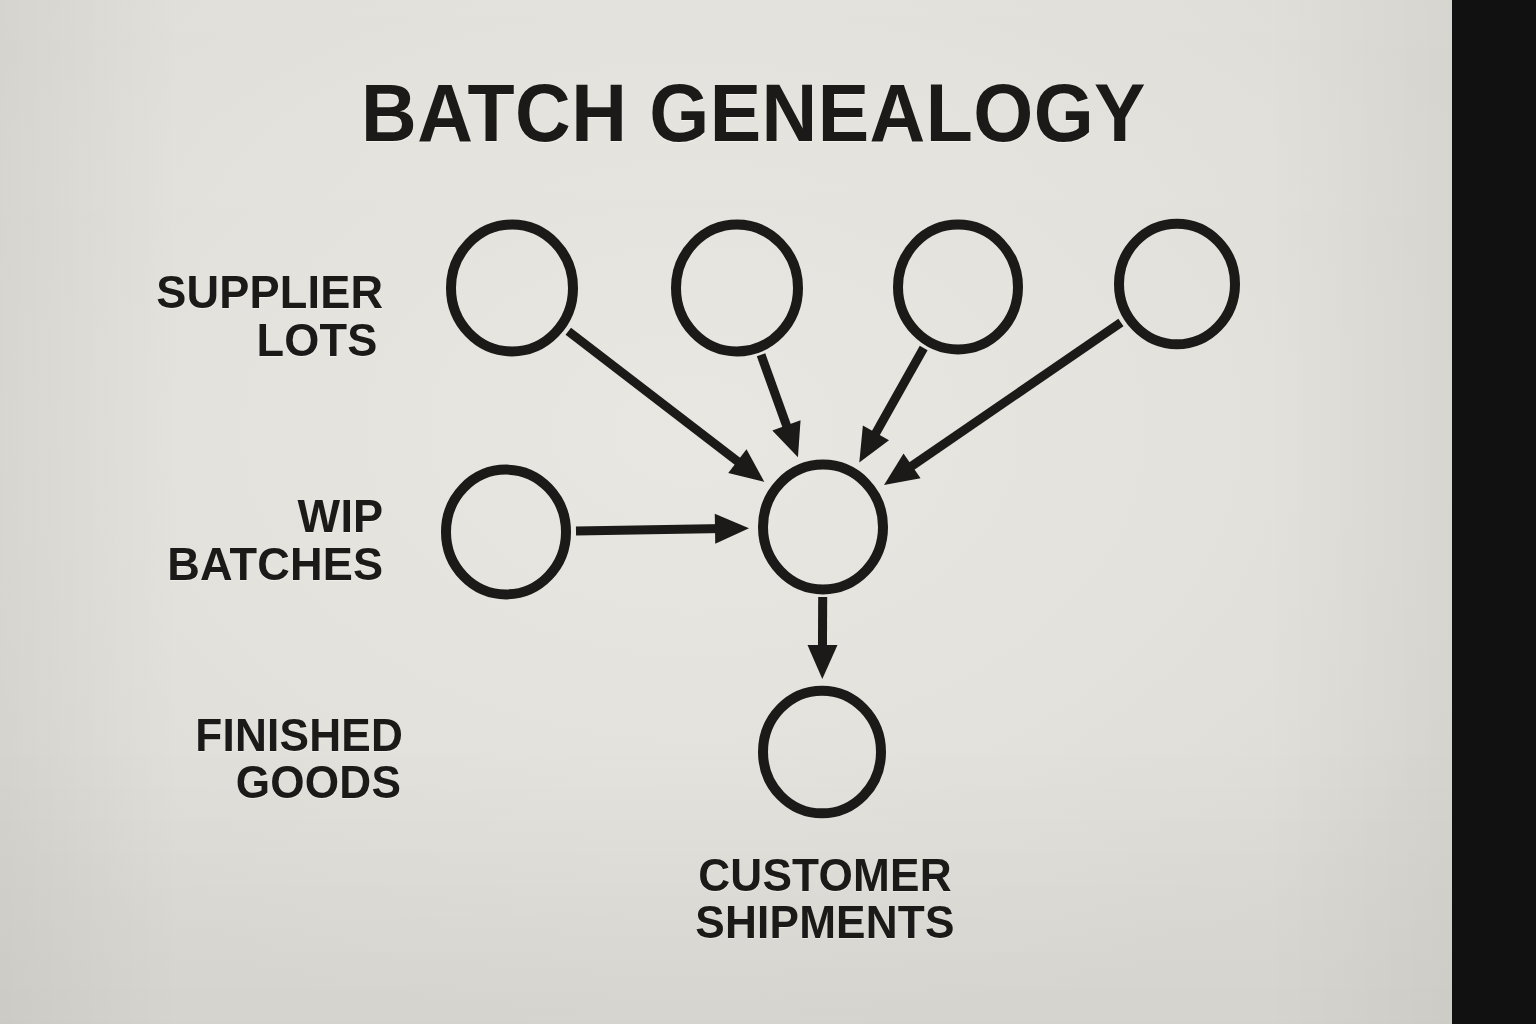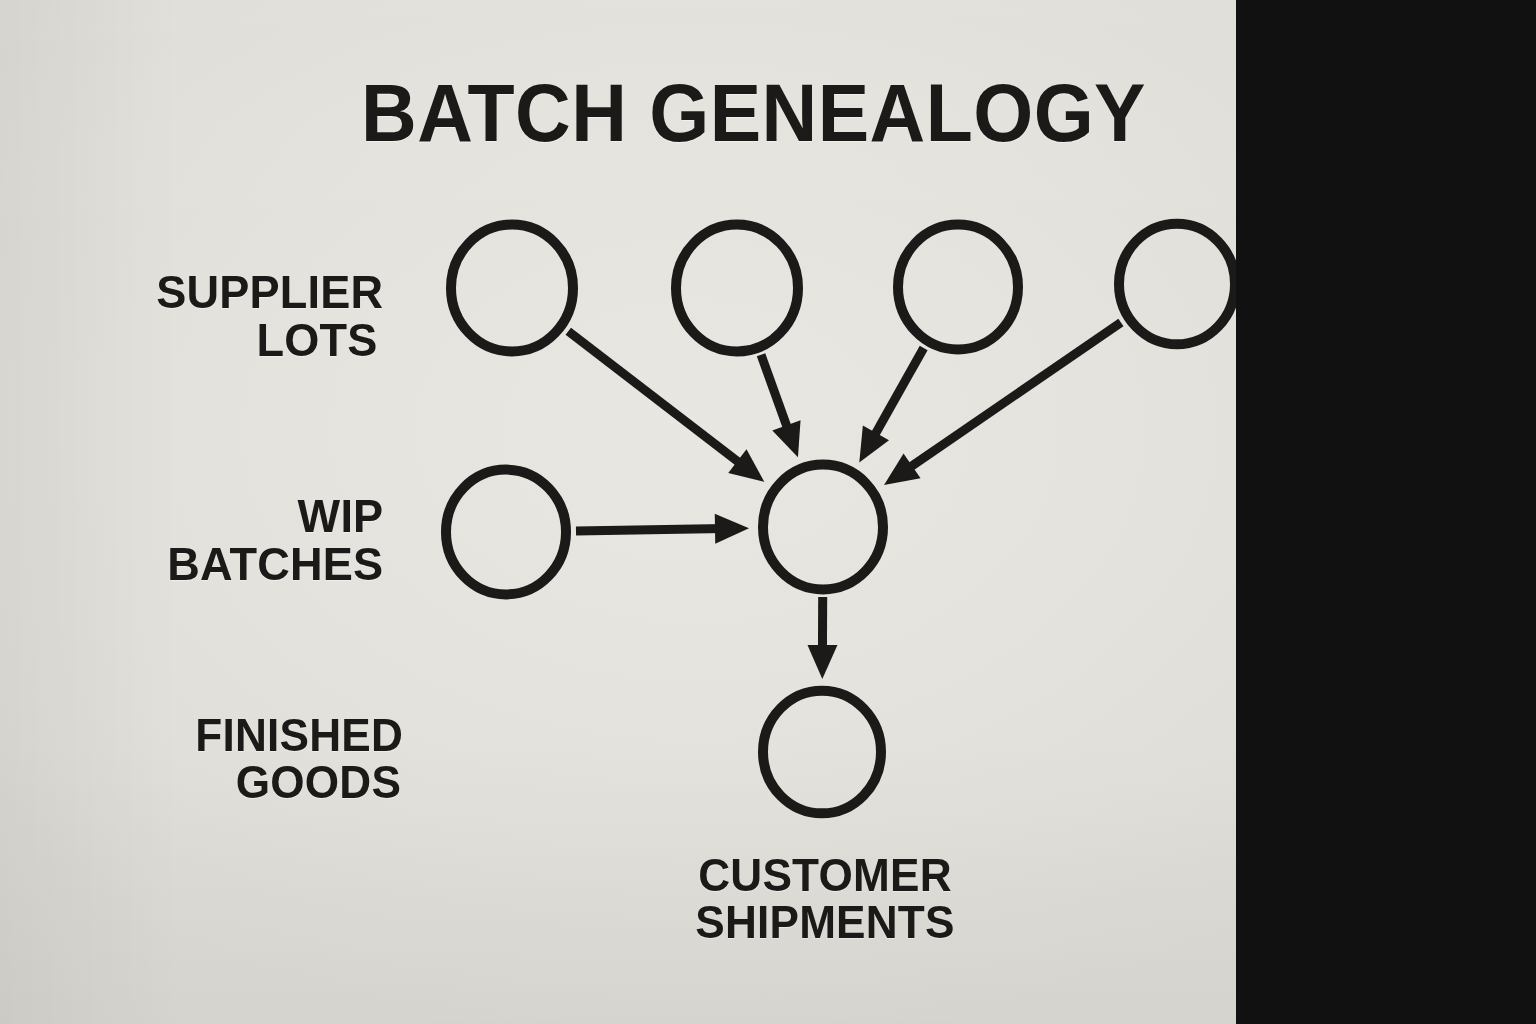--- a/index.html
+++ b/index.html
@@ -3,21 +3,21 @@
 <meta charset="utf-8">
 <title>Batch Genealogy</title>
 <style>
   html, body {
     margin: 0;
     padding: 0;
     background: #111111;
   }
   #stage {
     position: relative;
-    width: 1236px;
+    width: 1452px;
     height: 1024px;
     overflow: hidden;
     background: #111111;
     font-family: "Liberation Sans", "DejaVu Sans", sans-serif;
   }
   
   #board {
     position: absolute;
     left: 0;
     top: 0;

